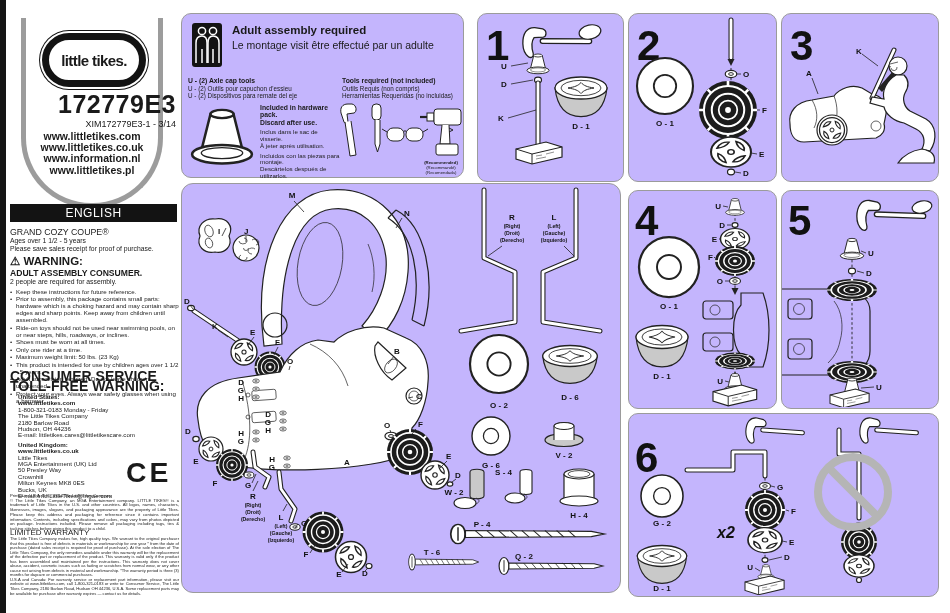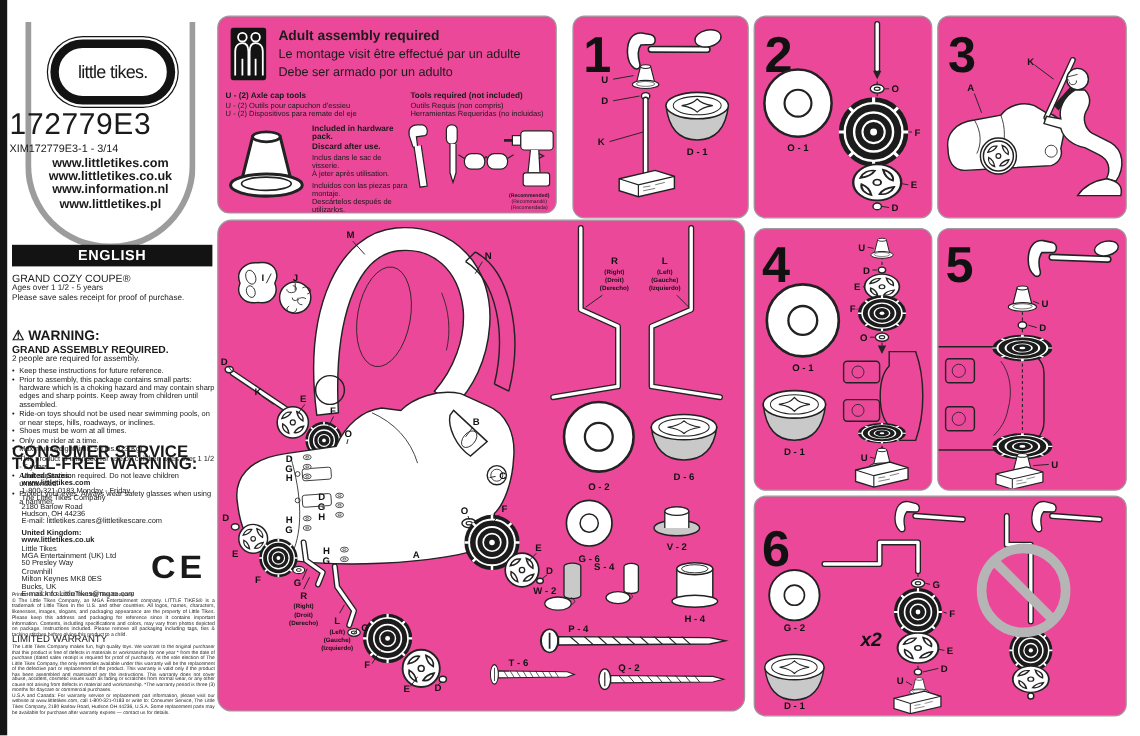--- a/index.html
+++ b/index.html
@@ -1,37 +1,37 @@
 <!DOCTYPE html>
 <html><head>
 <meta charset="utf-8">
 <style>
   *{box-sizing:border-box;margin:0;padding:0}
   body{margin:0;background:#fff}
   .sheet{position:relative;width:950px;height:613px;background:#fff;overflow:hidden;
          font-family:"Liberation Sans",sans-serif;color:#1a1a1a}
-  .panel{position:absolute;border:1.6px solid #9b9b9b;border-radius:12px;background:#ec4899}
+  .panel{position:absolute;border:1.6px solid #9b9b9b;border-radius:12px;background:#c4b5fd}
   
   .edge{position:absolute;left:0;top:0;width:6px;height:613px;background:#151515}
   .ucurve{position:absolute;left:21px;top:18px;width:142px;height:190px;
           border-left:5px solid #9c9c9c;border-right:5px solid #9c9c9c;border-bottom:5px solid #9c9c9c;
           border-radius:0 0 70px 70px}
   .logo{position:absolute;left:42px;top:33px;width:104px;height:54px;border:7px solid #131313;
         border-radius:30px;background:#fff;display:flex;align-items:center;justify-content:center;
         box-shadow:0 0 0 2px #fff,0 0 0 3px #131313}
-  .logo span{font-weight:normal;font-size:15px;letter-spacing:-0.6px}
-  .model{position:absolute;left:8px;top:90px;width:168px;text-align:left;font-size:25px;font-weight:normal;letter-spacing:0.5px}
-  .rev{position:absolute;left:8px;top:119px;width:168px;text-align:left;font-size:9px}
+  .logo span{font-weight:bold;font-size:15px;letter-spacing:-0.6px}
+  .model{position:absolute;left:8px;top:90px;width:168px;text-align:right;font-size:25px;font-weight:bold;letter-spacing:0.5px}
+  .rev{position:absolute;left:8px;top:119px;width:168px;text-align:right;font-size:9px}
   .webs{position:absolute;left:8px;top:131px;width:168px;text-align:center;font-size:10.5px;font-weight:bold;line-height:11.2px}
   .engbar{position:absolute;left:10px;top:204px;width:167px;height:18px;background:#131313;color:#fff;
-          font-weight:bold;font-size:12px;text-align:center;line-height:18px;letter-spacing:0.5px}
+          font-weight:normal;font-size:12px;text-align:center;line-height:18px;letter-spacing:0.5px}
   .warnblock{position:absolute;left:10px;top:227px;width:169px}
   .pt{font-size:8.8px;font-weight:normal}
   .t7{font-size:6.8px;line-height:7.6px}
-  .warnline{font-size:11.5px;font-weight:bold;margin-top:20px}
+  .warnline{font-size:11.5px;font-weight:bold;margin-top:2px}
   .adult{font-size:8.6px;font-weight:bold}
   ul.bul{list-style:none;margin-top:2px;font-size:6.2px;line-height:7px}
   ul.bul li{position:relative;padding-left:6px;margin-bottom:0.5px}
   ul.bul li::before{content:"\2022";position:absolute;left:0;top:0}
   .csblock{position:absolute;left:10px;top:371px;width:169px}
   .cs-t{font-size:14px;font-weight:bold;line-height:10px}
   .blk{margin:3px 0 0 8px;font-size:6.2px;line-height:6.4px}
   .bb{font-weight:bold}
   .ce{position:absolute;left:127px;top:458px;font-size:27px;font-weight:bold;letter-spacing:3px;transform:scaleX(1.05)}
   .legalblock{position:absolute;left:10px;top:494px;width:169px;font-size:4.2px;line-height:4.7px;text-align:justify;color:#222}
@@ -158,21 +158,21 @@
     <div>www.littletikes.pl</div>
   </div>
 
   <div class="engbar">ENGLISH</div>
 
   <div class="warnblock">
     <div class="pt">GRAND COZY COUPE®</div>
     <div class="t7">Ages over 1 1/2 - 5 years</div>
     <div class="t7">Please save sales receipt for proof of purchase.</div>
     <div class="warnline"><span>⚠</span> <span>WARNING:</span></div>
-    <div class="adult">GRAND ASSEMBLY REQUIRED.</div>
+    <div class="adult">ADULT ASSEMBLY CONSUMER.</div>
     <div class="t7">2 people are required for assembly.</div>
     <ul class="bul">
       <li>Keep these instructions for future reference.</li>
       <li>Prior to assembly, this package contains small parts: hardware which is a choking hazard and may contain sharp edges and sharp points. Keep away from children until assembled.</li>
       <li>Ride-on toys should not be used near swimming pools, on or near steps, hills, roadways, or inclines.</li>
       <li>Shoes must be worn at all times.</li>
       <li>Only one rider at a time.</li>
       <li>Maximum weight limit: 50 lbs. (23 Kg)</li>
       <li>This product is intended for use by children ages over 1 1/2 - 5 years.</li>
       <li>Adult supervision required. Do not leave children unattended.</li>
@@ -222,21 +222,20 @@
       <g stroke="#fff" fill="none" stroke-width="1.5">
         <circle cx="10" cy="8" r="3.6"></circle>
           <circle cx="21" cy="8" r="3.6"></circle>
         <path d="M4,40 L4,20 C4,14 8,13 10,13 C12,13 15,14 15,20 L15,40 M10,26 L10,40"></path>
         <path d="M16,40 L16,20 C16,14 19,13 21,13 C23,13 27,14 27,20 L27,40 M21,26 L21,40"></path>
       </g>
     </svg>
     <div class="ntitle">
       <div class="nt1">Adult assembly required</div>
       <div class="nt2">Le montage visit être effectué par un adulte</div>
-      <div class="nt2">Debe ser armado por un adulto</div>
     </div>
     <div class="axle">
       <div class="ax1">U - (2) Axle cap tools</div>
       <div class="ax2">U - (2) Outils pour capuchon d'essieu</div>
       <div class="ax2">U - (2) Dispositivos para remate del eje</div>
     </div>
     <svg class="conesvg" width="64" height="64">
       <use href="#cone" transform="translate(32,31) scale(2.3)"></use>
     </svg>
     <div class="hw">

